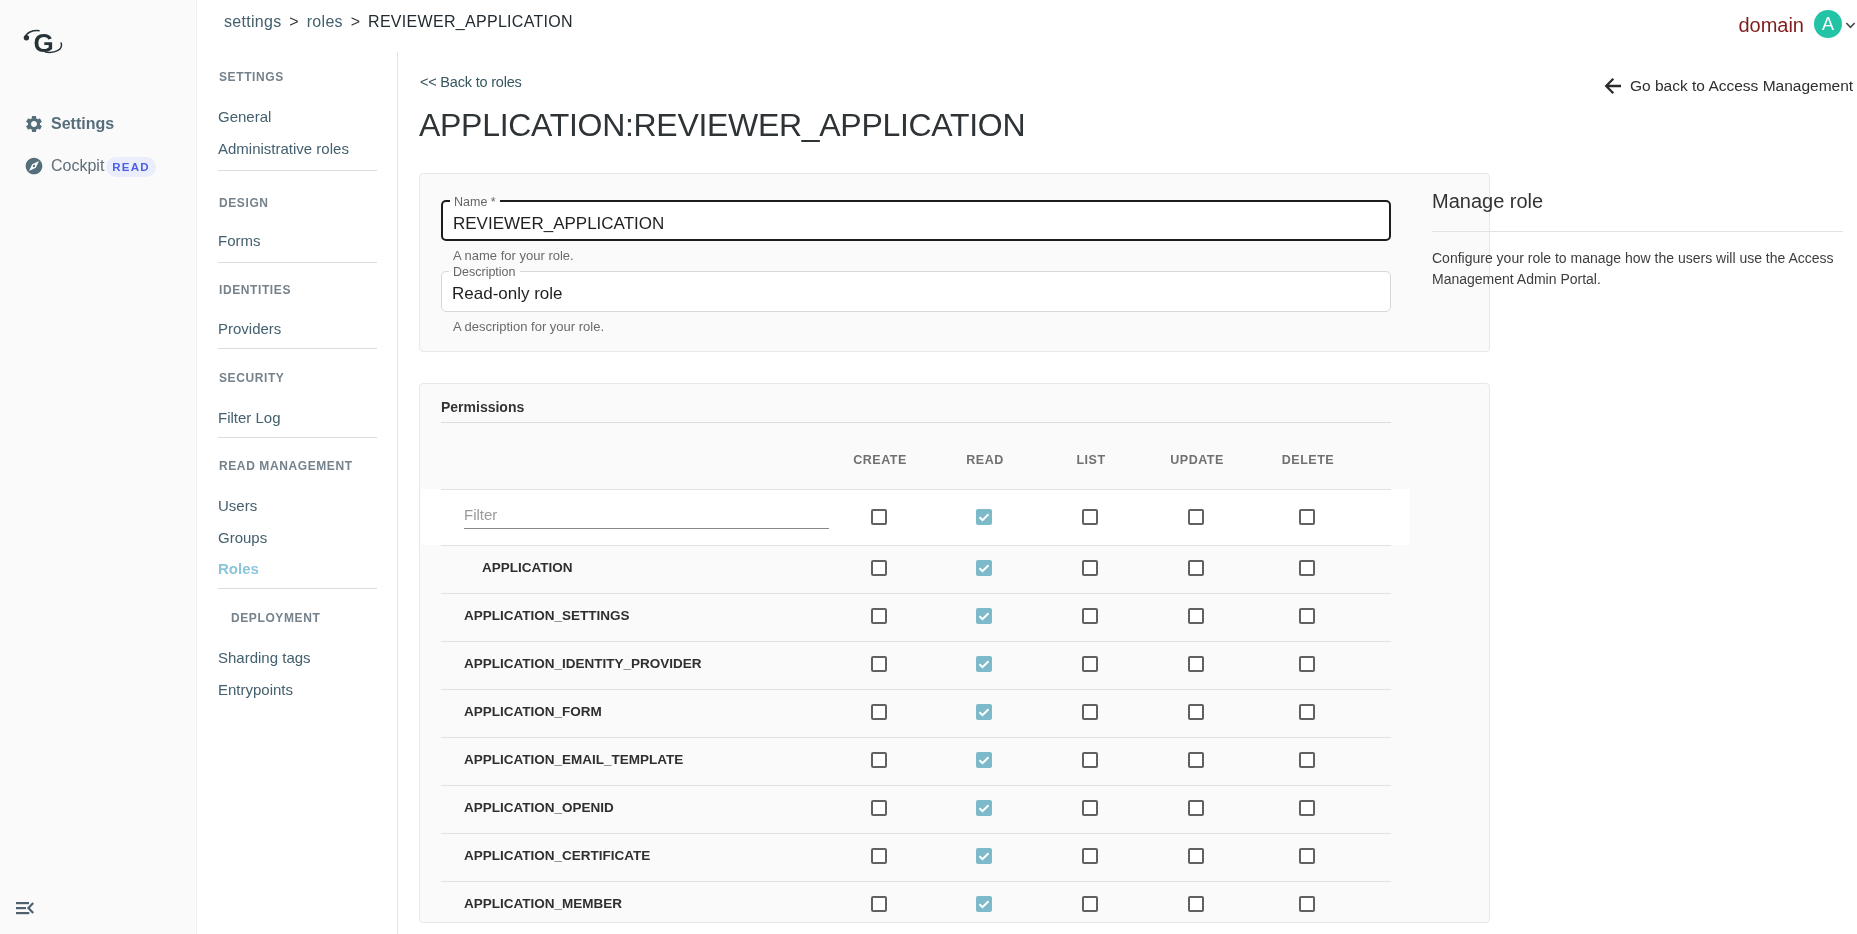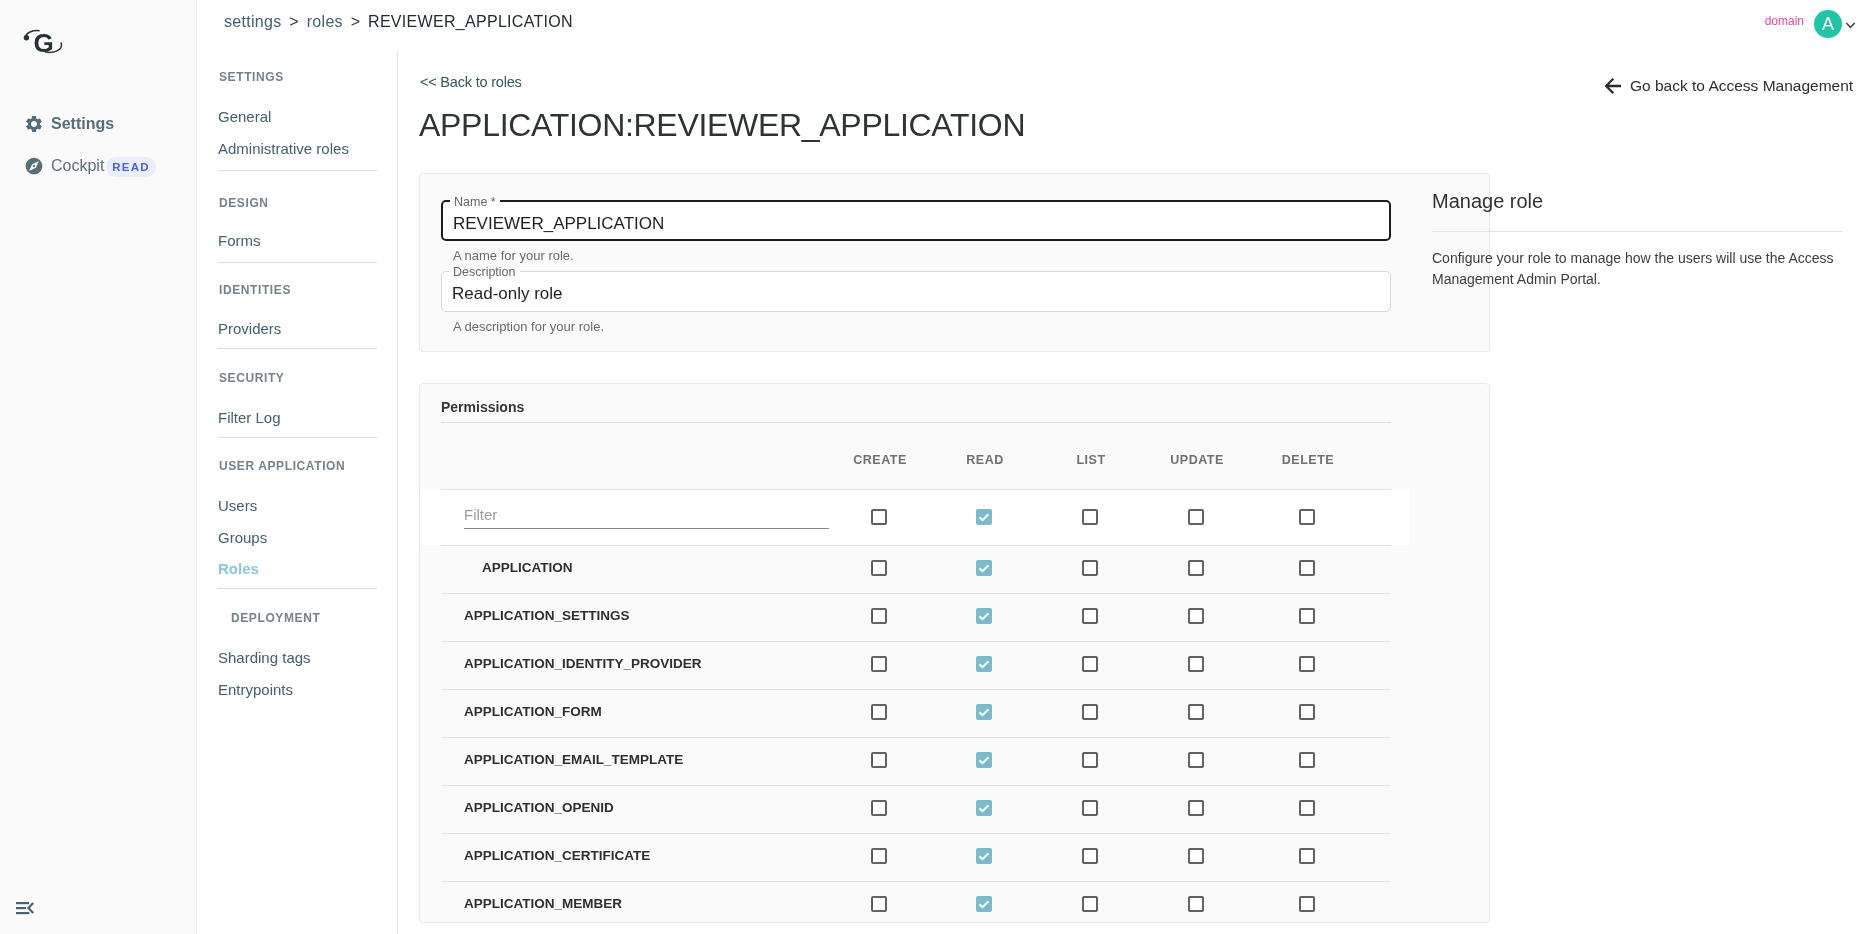--- a/index.html
+++ b/index.html
@@ -19,21 +19,21 @@
   #side2 { left:197px; top:52px; width:201px; height:882px; background:#fff; border-right:1px solid #e4e4e4; }
   .m-head { position:absolute; left:22px; font-size:12px; font-weight:bold; color:#75828c; letter-spacing:0.6px; white-space:nowrap; }
   .m-item { position:absolute; left:21px; font-size:15px; color:#44606e; white-space:nowrap; }
   .m-sep  { position:absolute; left:21px; width:159px; height:0; border-top:1px solid #dcdcdc; }
 
   
   #crumb { left:224px; top:13px; font-size:16px; letter-spacing:0.3px; color:#44606e; }
   #crumb b { color:#222b31; font-weight:normal; }
   #crumb .gt { color:#333; padding:0 3px; }
 
-  #domain { top:14px; right:53px; font-size:12px; color:#ec4899; }
+  #domain { top:14px; right:53px; font-size:20px; color:#7f1d1d; }
   #avatar { left:1814px; top:10px; width:28px; height:28px; border-radius:50%; background:#23c3a5; color:#fff;
             font-size:18px; font-weight:300; text-align:center; line-height:28px; }
 
   
   #backroles { left:420px; top:74px; font-size:14.5px; letter-spacing:-0.2px; color:#37565f; }
   #gobackwrap { left:1604px; top:76px; width:253px; color:#2e2e2e; }
   #goback { position:absolute; left:26px; top:1px; font-size:15.5px; color:#2e2e2e; white-space:nowrap; }
   #title { left:419px; top:107px; font-size:32px; color:#2e3336; letter-spacing:-0.3px; white-space:nowrap; }
 
   
@@ -108,21 +108,21 @@
     <div class="m-sep" style="top:118px;"></div>
     <div class="m-head" style="top:144px;">DESIGN</div>
     <div class="m-item" style="top:180px;">Forms</div>
     <div class="m-sep" style="top:210px;"></div>
     <div class="m-head" style="top:231px;">IDENTITIES</div>
     <div class="m-item" style="top:268px;">Providers</div>
     <div class="m-sep" style="top:296px;"></div>
     <div class="m-head" style="top:319px;">SECURITY</div>
     <div class="m-item" style="top:357px;">Filter Log</div>
     <div class="m-sep" style="top:385px;"></div>
-    <div class="m-head" style="top:407px;">USER APPLICATION</div>
+    <div class="m-head" style="top:407px;">READ MANAGEMENT</div>
     <div class="m-item" style="top:445px;">Users</div>
     <div class="m-item" style="top:477px;">Groups</div>
     <div class="m-item" style="top:508px; color:#8ac5da; font-weight:bold;">Roles</div>
     <div class="m-sep" style="top:536px;"></div>
     <div class="m-head" style="top:559px;margin-left:12px;">DEPLOYMENT</div>
     <div class="m-item" style="top:597px;">Sharding tags</div>
     <div class="m-item" style="top:629px;">Entrypoints</div>
   </div>
 
   <div class="abs" id="crumb">settings <span class="gt">&gt;</span> roles <span class="gt">&gt;</span> <b>REVIEWER_APPLICATION</b></div>

